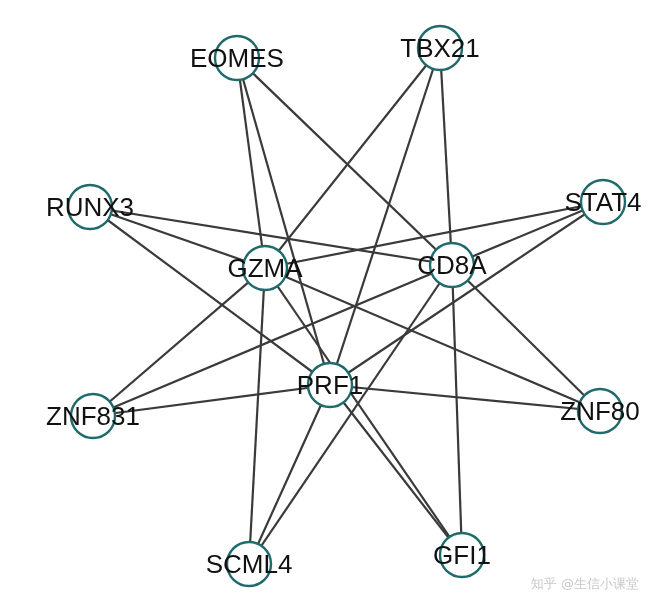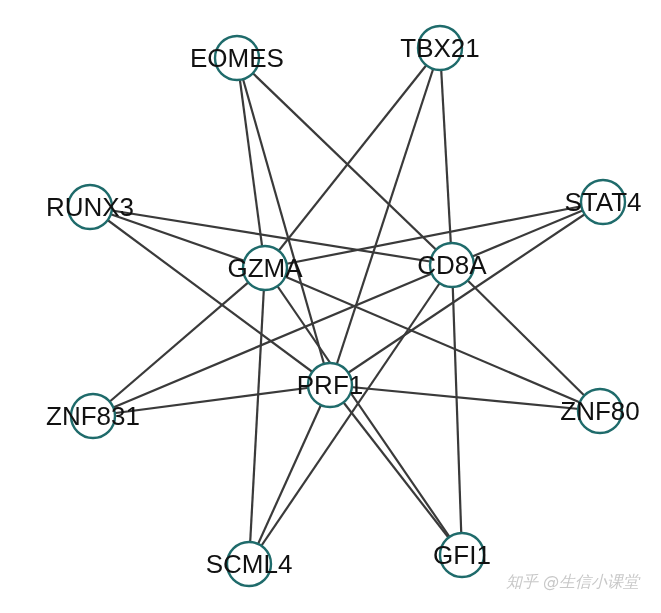--- a/index.html
+++ b/index.html
@@ -1,21 +1,21 @@
 <!DOCTYPE html>
 <html><head>
   <meta charset="utf-8">
   <style>
     html, body { margin: 0; padding: 0; background: #ffffff; }
     body { width: 661px; height: 613px; position: relative; overflow: hidden; }
     #network { position: absolute; left: 0; top: 0; width: 661px; height: 613px; }
     .edge { stroke: #3a3a3a; stroke-width: 2.2; }
     .node-circle { fill: #ffffff; stroke: #1f6b6b; stroke-width: 2.4; }
     .node-label { font-family: "Liberation Sans", sans-serif; font-size: 26px; fill: #111111; text-anchor: middle; dominant-baseline: central; }
-    .watermark { position: absolute; right: 22px; bottom: 20px; font-family: "DejaVu Sans", sans-serif; font-size: 16px; color: #c8c8c8; font-style: italic; }
+    .watermark { position: absolute; right: 22px; bottom: 20px; font-family: "DejaVu Sans", sans-serif; font-size: 13px; color: #c8c8c8; }
   </style>
 </head>
 <body>
 
 <svg id="network" xmlns="http://www.w3.org/2000/svg" width="661" height="613" viewBox="0 0 661 613">
   <g id="edges">
       <line x1="237" y1="58" x2="265" y2="268" class="edge" stroke="#3a3a3a"></line>
       <line x1="237" y1="58" x2="330" y2="385" class="edge" stroke="#3a3a3a"></line>
       <line x1="237" y1="58" x2="452" y2="265" class="edge" stroke="#3a3a3a"></line>
       <line x1="440" y1="48" x2="265" y2="268" class="edge" stroke="#3a3a3a"></line>

